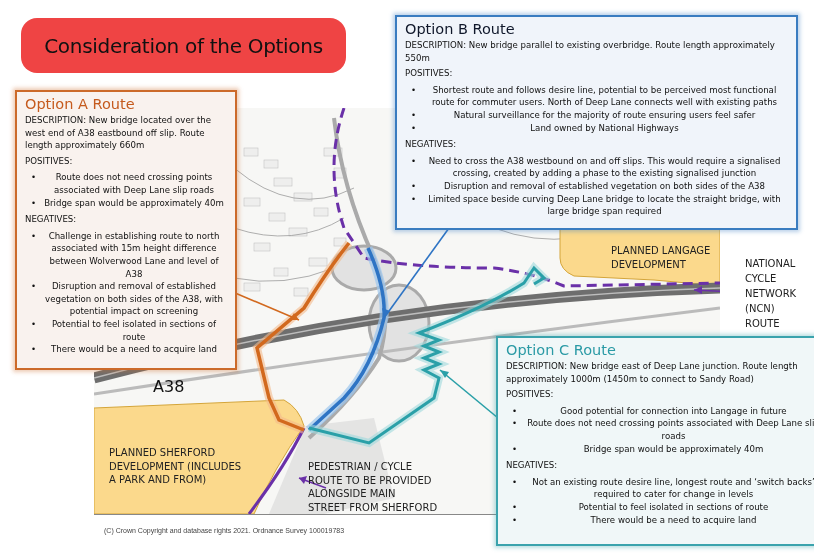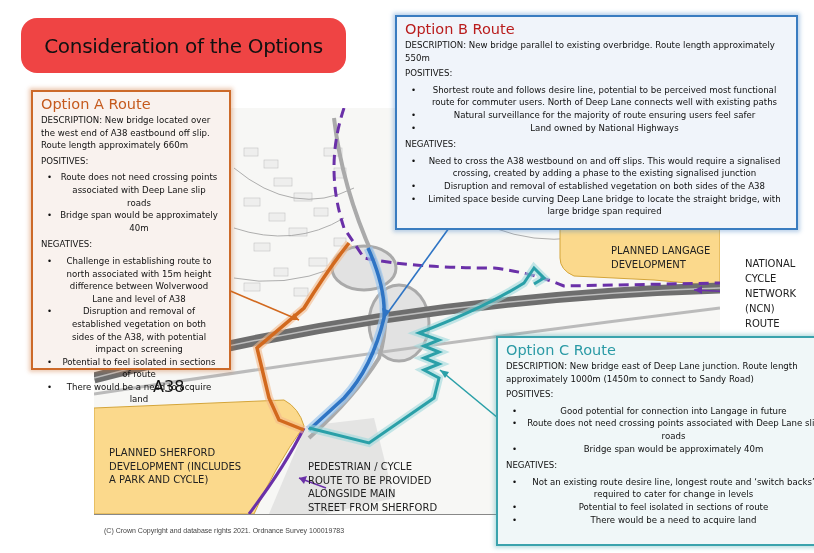--- a/index.html
+++ b/index.html
@@ -18,26 +18,26 @@
 
   .opt { position:absolute; box-sizing:border-box; font-family:"DejaVu Sans", sans-serif;
          font-size:8.6px; line-height:12.6px; color:#111; padding:4px 7px 4px 8px; }
   .opt h2 { margin:0 0 1px 0; font-weight:normal; font-size:14.5px; line-height:17px; }
   .opt p { margin:0 0 3px 0; }
   .opt .sec { margin:2px 0 0 0; }
   .opt ul { margin:4px; padding:0; list-style:none;text-align:center; }
   .opt li { position:relative; padding-left:15px; }
   .opt li::before { content:"•"; position:absolute; left:2px; top:0; }
 
-  #optA { left:31px; top:90px; width:200px; height:280px; background:#f9f2ee;
+  #optA { left:15px; top:90px; width:222px; height:280px; background:#f9f2ee;
           border:2px solid #cc6a2a; box-shadow:0 0 4px 2px rgba(204,106,42,0.35); }
   #optA h2 { color:#c55a1d; }
   #optB { left:395px; top:15px; width:403px; height:215px; background:#f0f4fa;
           border:2px solid #3a7cc0; box-shadow:0 0 4px 2px rgba(58,124,192,0.35); }
-  #optB h2 { color:#b91c1c; }
+  #optB h2 { color:#0f172a; }
   #optC { left:496px; top:336px; width:339px; height:210px; background:#f0f7f8;
           border:2px solid #3aa3ad; box-shadow:0 0 4px 2px rgba(58,163,173,0.35); }
   #optC h2 { color:#2a9aa5; }
 
   .label { position:absolute; font-family:"DejaVu Sans", sans-serif; font-size:10px; line-height:13.5px; color:#222; }
   #lbl-langage { left:587px; top:244px; }
   #lbl-ncn { left:745px; top:256px; line-height:15px; font-size:10px; }
   #lbl-sherford { left:109px; top:446px; }
   #lbl-ped { left:308px; top:460px; }
   #lbl-a38 { left:153px; top:380px; font-size:16px; color:#111; }
@@ -136,21 +136,21 @@
   <div>NATIONAL</div>
   <div>CYCLE</div>
   <div>NETWORK</div>
   <div>(NCN)</div>
   <div>ROUTE</div>
 </div>
 
 <div class="label" id="lbl-sherford">
   <div>PLANNED SHERFORD</div>
   <div>DEVELOPMENT (INCLUDES</div>
-  <div>A PARK AND CYCLE)</div>
+  <div>A PARK AND FROM)</div>
 </div>
 
 <div class="label" id="lbl-ped">
   <div>PEDESTRIAN / CYCLE</div>
   <div>ROUTE TO BE PROVIDED</div>
   <div>ALONGSIDE MAIN</div>
   <div>STREET FROM SHERFORD</div>
 </div>
 
 <div class="abs copyright">(C) Crown Copyright and database rights 2021. Ordnance Survey 100019783</div>

